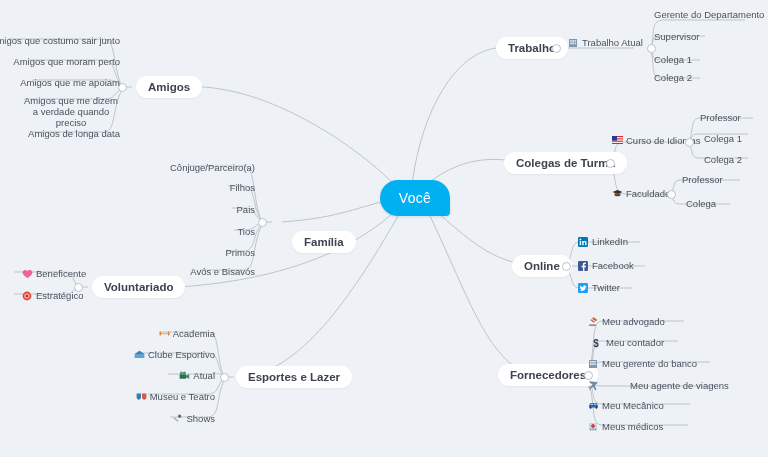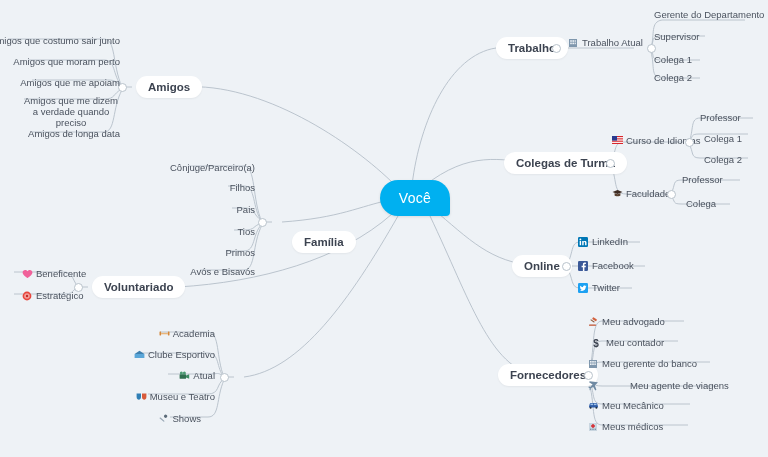--- a/index.html
+++ b/index.html
@@ -325,20 +325,23 @@
           <rect x="4.3" y="2" width="1.4" height="4" fill="#d8262c"></rect>
           <rect x="3" y="3.3" width="4" height="1.4" fill="#d8262c"></rect>
           <rect x="2" y="6.6" width="1.4" height="1.4" fill="#7f97ad"></rect>
           <rect x="4.3" y="6.6" width="1.4" height="1.4" fill="#7f97ad"></rect>
           <rect x="6.6" y="6.6" width="1.4" height="1.4" fill="#7f97ad"></rect>
         </svg>
     </span>
     <span>Meus médicos</span>
   </div>
 
+  <div class="branch" style="left:236px;top:366px;">
+    <span>Esportes e Lazer</span>
+  </div>
   <div class="dot" style="left:220px;top:373px;"></div>
 
   <div class="leaf r" style="left:120px;top:328px;width:95px;">
     <span class="ico">
       <svg width="11" height="9" viewBox="0 0 11 9">
           <rect x="0.5" y="2.5" width="1.6" height="4" rx="0.4" fill="#d4873a"></rect>
           <rect x="8.9" y="2.5" width="1.6" height="4" rx="0.4" fill="#d4873a"></rect>
           <rect x="2.1" y="3.8" width="6.8" height="1.5" fill="#e8b57a"></rect>
         </svg>
     </span>
@@ -366,21 +369,21 @@
   </div>
   <div class="leaf r" style="left:108px;top:391px;width:107px;">
     <span class="ico">
       <svg width="11" height="9" viewBox="0 0 11 9">
           <path d="M0.6 1.4 H5 V5 C5 6.7 3.8 7.8 2.8 7.8 C1.8 7.8 0.6 6.7 0.6 5 Z" fill="#2f7fb5"></path>
           <path d="M6 1.4 H10.4 V5 C10.4 6.7 9.2 7.8 8.2 7.8 C7.2 7.8 6 6.7 6 5 Z" fill="#d85a3a"></path>
         </svg>
     </span>
     <span>Museu e Teatro</span>
   </div>
-  <div class="leaf r" style="left:116px;top:413px;width:85px;">
+  <div class="leaf r" style="left:130px;top:413px;width:85px;">
     <span class="ico">
       <svg width="11" height="10" viewBox="0 0 11 10">
           <rect x="6" y="0.6" width="3.2" height="3.2" rx="1.6" fill="#5b6a78" transform="rotate(40 7.6 2.2)"></rect>
           <rect x="1" y="5" width="6" height="1.2" rx="0.6" fill="#97a6b4" transform="rotate(40 4 5.6)"></rect>
         </svg>
     </span>
     <span>Shows</span>
   </div>
 
   <div class="branch" style="left:92px;top:276px;">

